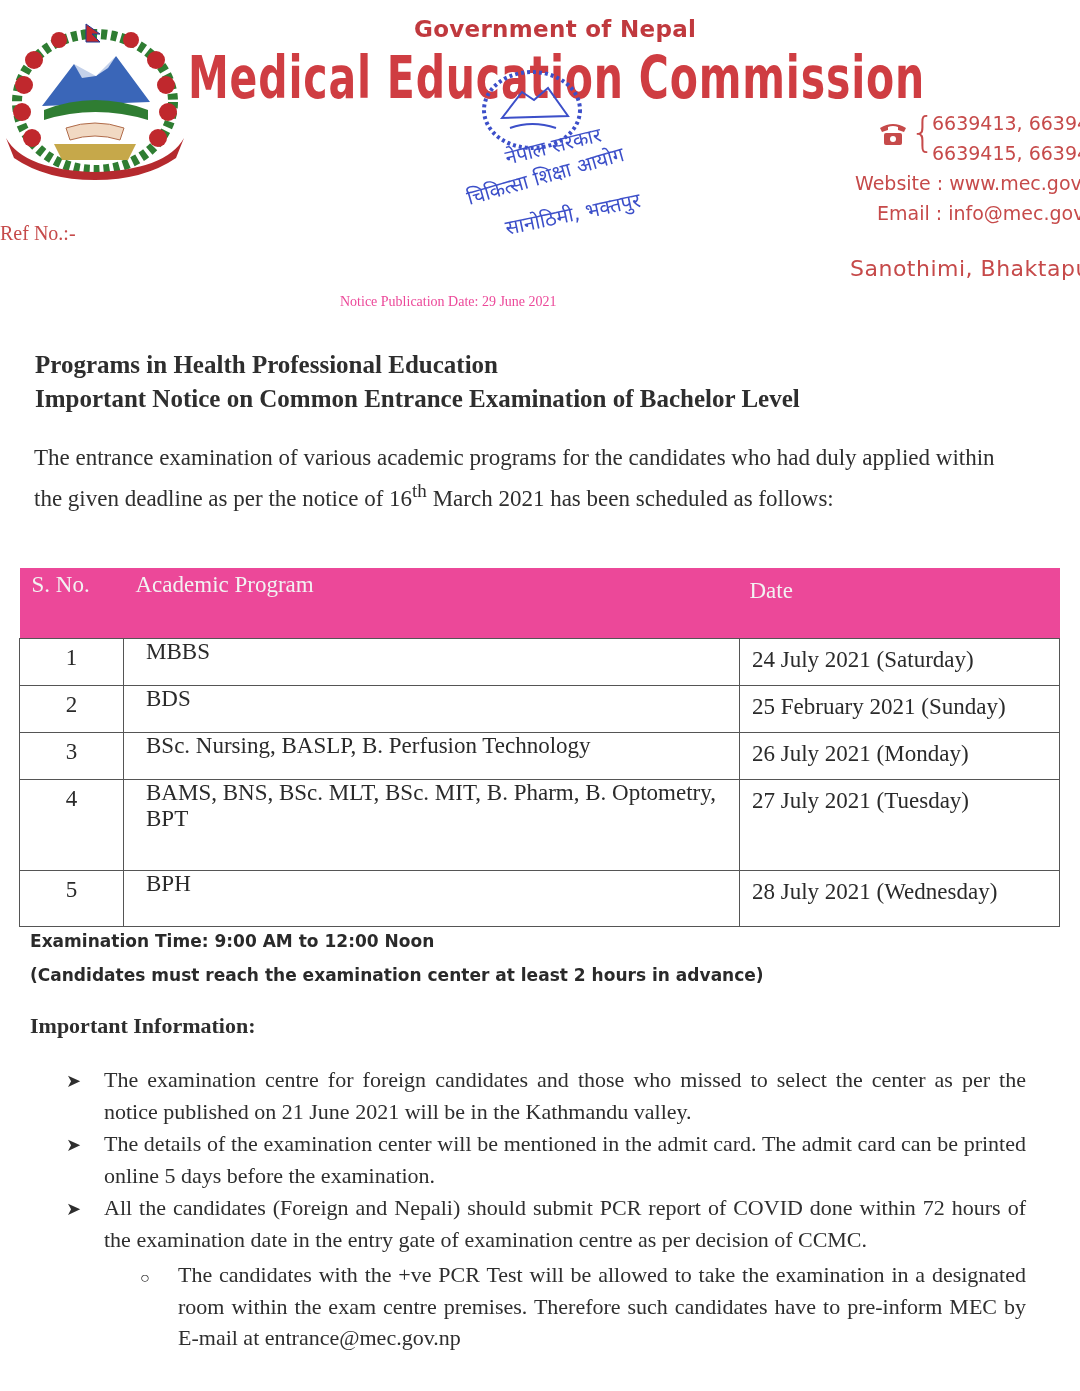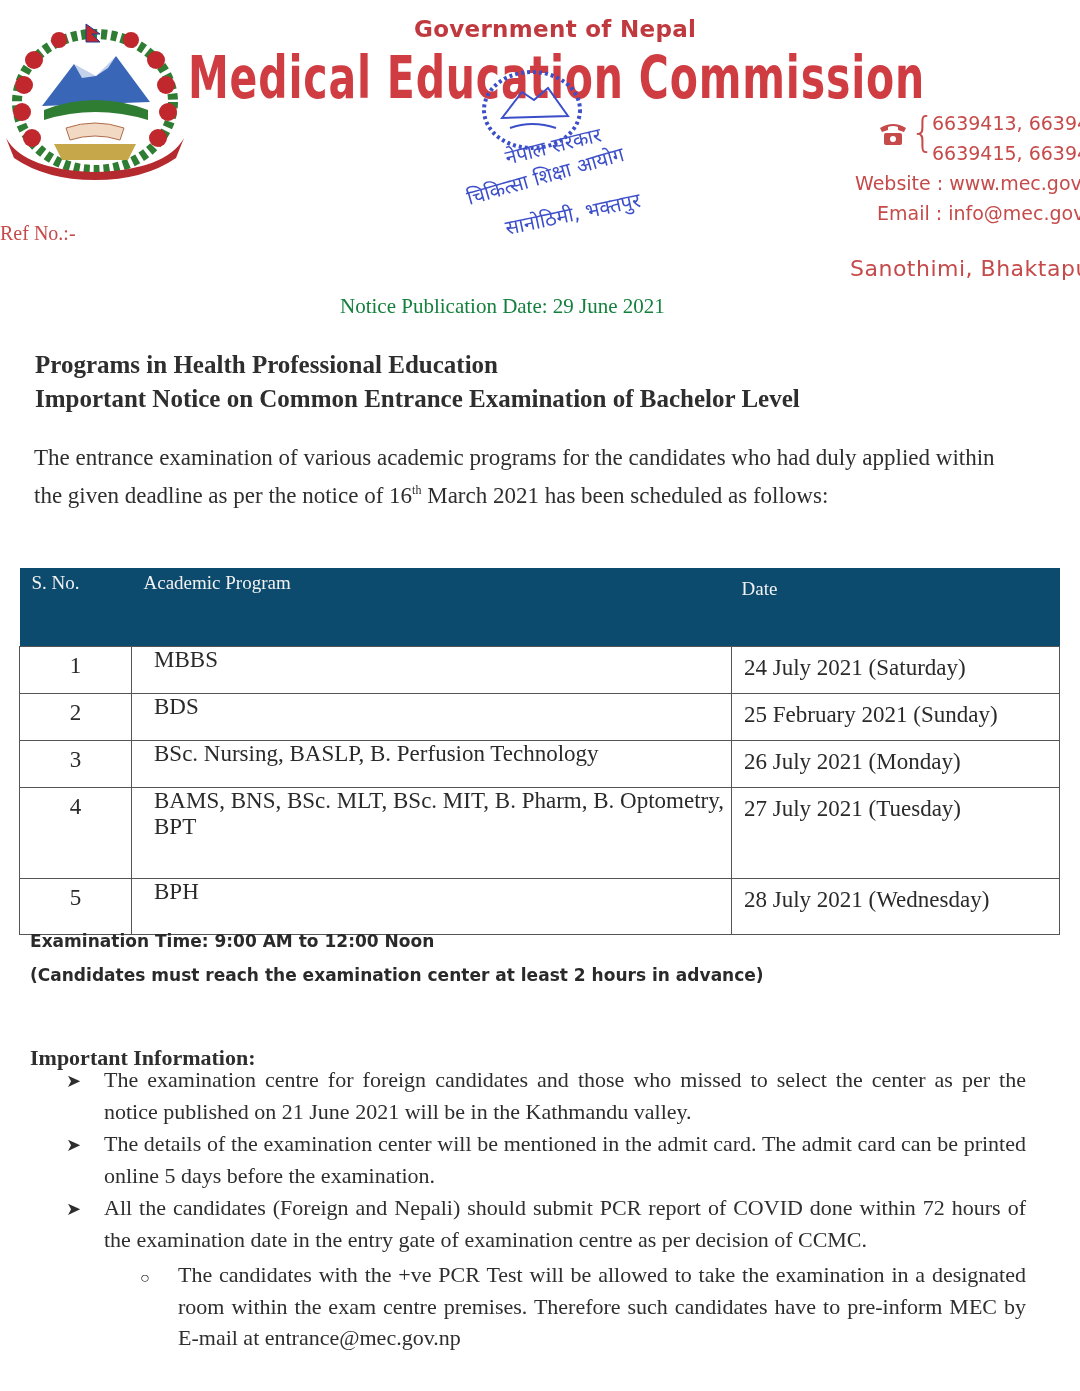--- a/index.html
+++ b/index.html
@@ -16,38 +16,38 @@
     transform:scaleX(0.82) scaleY(1.18); transform-origin:left top; letter-spacing:1px; white-space:nowrap; }
   .stamp { left:452px; top:70px; width:210px; height:170px; }
   .stamp-text { font-family:"DejaVu Sans", sans-serif; color:#3c4fc9; font-size:20px; position:absolute; white-space:nowrap; }
   .phone-icon { left:878px; top:118px; width:30px; height:30px; }
   .brace { left:910px; top:112px; font-family:"DejaVu Sans", sans-serif; font-size:40px; color:#c64a4a; font-weight:100; line-height:40px; }
   .contact { font-family:"DejaVu Sans", sans-serif; color:#c64a4a; font-size:19px; white-space:nowrap; }
   .ref { left:0px; top:222px; font-family:Liberation Serif, serif; color:#c64a4a; font-size:20px; }
   .address { left:850px; top:256px; font-family:"DejaVu Sans", sans-serif; color:#c64a4a; font-size:22px; white-space:nowrap; letter-spacing:0.5px; }
 
   
-  .pubdate { left:340px; top:294px; font-size:21px; color:#15803d; font-family:"Liberation Serif", serif; }
+  .pubdate { left:340px; top:294px; font-size:14px; color:#ec4899; font-family:"Liberation Serif", serif; }
   .heading { left:35px; top:348px; width:900px; font-size:25px; font-weight:bold; line-height:34px; color:#2e2e2e; }
   .intro { left:34px; top:441px; width:990px; font-size:23px; line-height:33px; color:#2e2e2e; }
 
   
   .schedule { left:19px; top:568px; width:1041px; border-collapse:collapse; font-size:23px; color:#2a2a2a; }
-  .schedule th { background:#0c4a6e; color:#f2f2f2; font-weight:normal; text-align:left; vertical-align:top; height:52px; padding:16px; font-size:19px; }
+  .schedule th { background:#ec4899; color:#f2f2f2; font-weight:normal; text-align:left; vertical-align:top; height:52px; padding:8px; font-size:23px; }
   .schedule td { border:1.5px solid #555; vertical-align:top; padding:0; }
   .schedule .sno { width:82px; text-align:center; padding-top:6px; }
   .schedule .prog { padding-left:22px; padding-top:0; }
   .schedule .date { width:300px; padding-left:12px; padding-top:8px; }
   .schedule tr.r { height:47px; }
   .schedule tr.tall { height:91px; }
   .schedule .prog-line2 { display:block; }
 
   .examtime { left:30px; top:930px; font-family:"DejaVu Sans", sans-serif; font-weight:bold; font-size:18.5px; color:#2a2a2a; transform:scaleX(0.92); transform-origin:left; white-space:nowrap; }
   .examnote { left:30px; top:964px; font-family:"DejaVu Sans", sans-serif; font-weight:bold; font-size:18.5px; color:#2a2a2a; transform:scaleX(0.92); transform-origin:left; white-space:nowrap; }
-  .info-head { left:30px; top:1013px; font-size:22px; font-weight:bold; color:#2e2e2e;margin-top:32px; }
+  .info-head { left:30px; top:1013px; font-size:22px; font-weight:bold; color:#2e2e2e; }
 
   .bullets { left:66px; top:1064px; width:960px; font-size:22px; line-height:31.5px; color:#2e2e2e; }
   .bullet { display:flex; margin-bottom:1px; }
   .arrow { width:38px; flex:none; font-size:18px; padding-top:2px; }
   .btext { flex:1; text-align:justify; }
   .sub { display:flex; margin-left:74px; margin-top:4px; }
   .circle { width:38px; flex:none; font-size:16px; padding-top:3px; }
 </style>
 </head>
 <body>
@@ -108,21 +108,21 @@
 <div class="abs address">Sanothimi, Bhaktapu</div>
 
 <div class="abs pubdate">Notice Publication Date: 29 June 2021</div>
 
 <div class="abs heading">
   <div>Programs in Health Professional Education</div>
   <div>Important Notice on Common Entrance Examination of Bachelor Level</div>
 </div>
 
 <div class="abs intro">
-  <span>The entrance examination of various academic programs for the candidates who had duly applied within the given deadline as per the notice of 16</span><sup style="font-size:12px;">th</sup><span> March 2021 has been scheduled as follows:</span>
+  <span>The entrance examination of various academic programs for the candidates who had duly applied within the given deadline as per the notice of 16</span><sup style="font-size:19px;">th</sup><span> March 2021 has been scheduled as follows:</span>
 </div>
 
 <table class="abs schedule">
   <thead>
     <tr>
       <th style="padding-left:12px;padding-top:4px;width:84px;">S. No.</th>
       <th style="padding-left:12px;padding-top:4px;font-family:Liberation Serif, serif;">Academic Program</th>
       <th style="padding-left:10px;padding-top:10px;width:302px;">Date</th>
     </tr>
   </thead>

